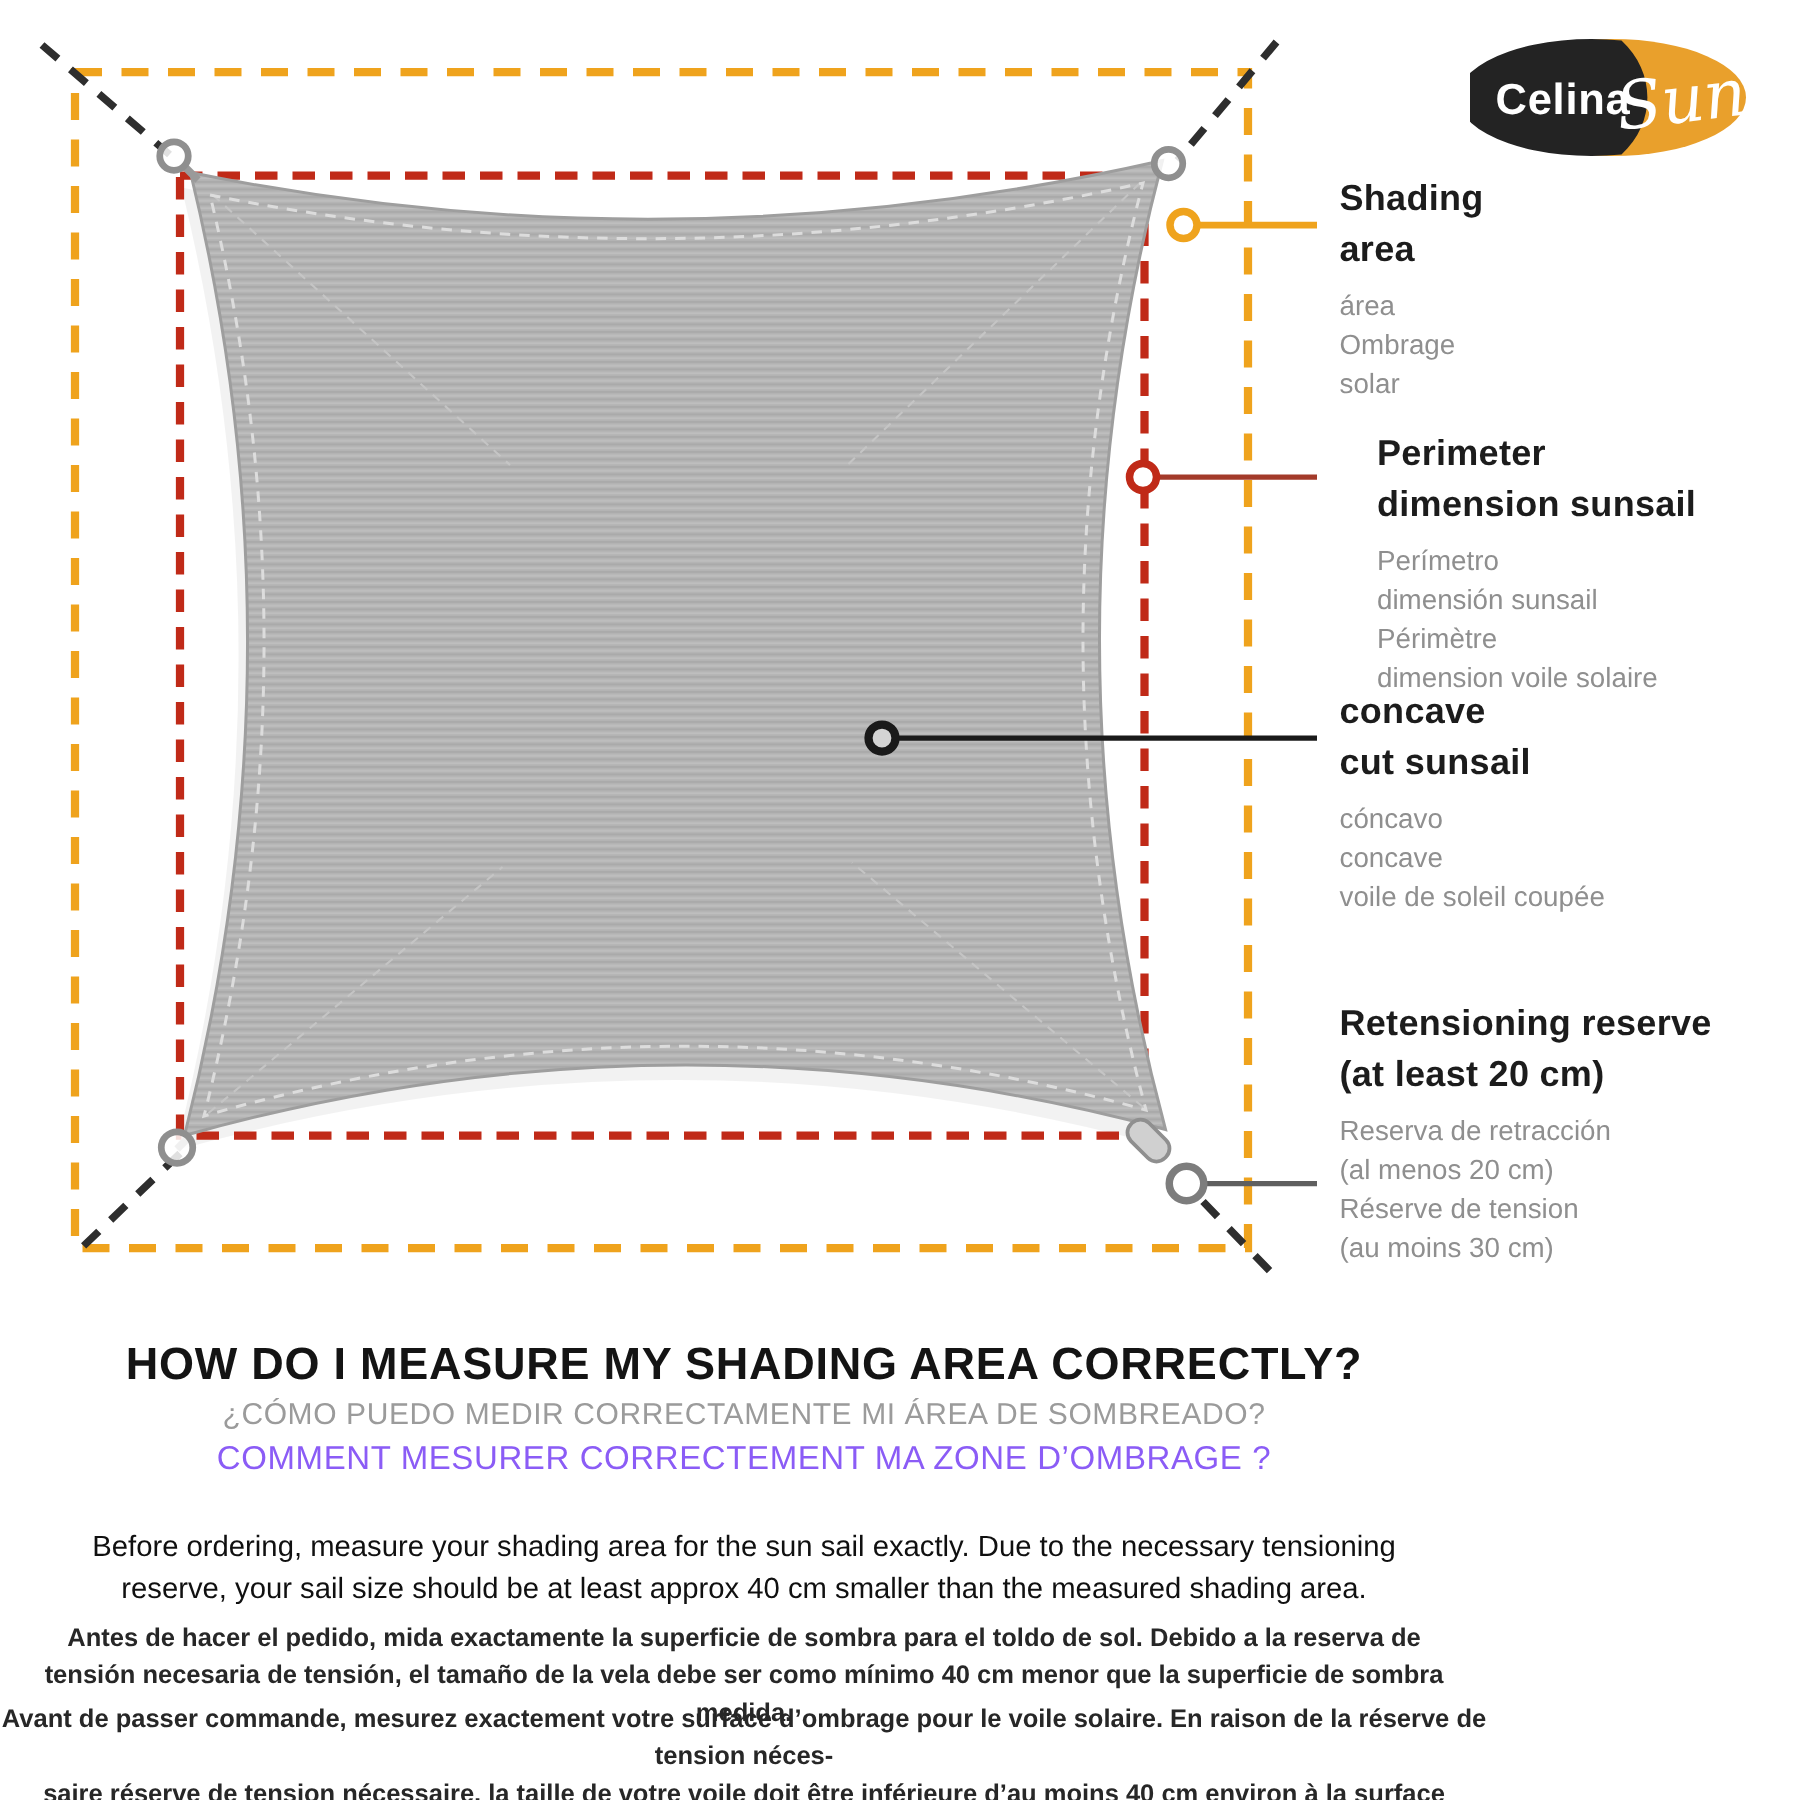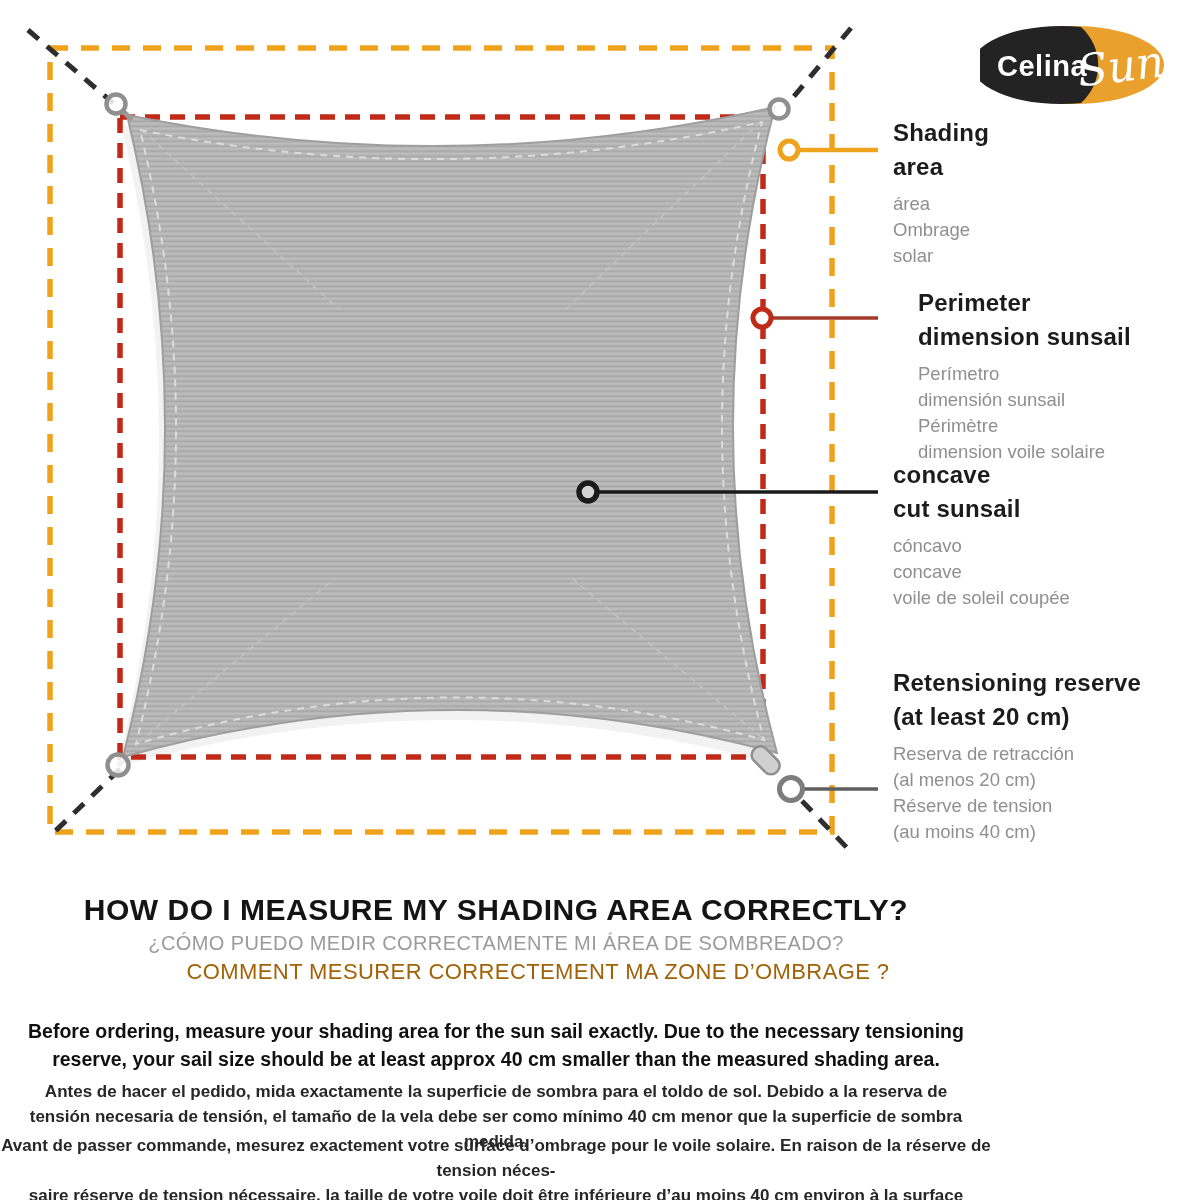--- a/index.html
+++ b/index.html
@@ -12,22 +12,22 @@
   .legend-block{position:absolute;left:893px;width:300px;}
   .legend-title{font-size:24px;font-weight:bold;color:#1c1c1c;line-height:34px;letter-spacing:.2px;}
   .legend-subs{margin-top:7px;font-size:18.5px;color:#8f8f8f;line-height:26px;}
   .lb-1{top:116px;}
   .lb-2{top:286px;margin-left:25px;}
   .lb-3{top:458px;}
   .lb-4{top:666px;}
   .headline{position:absolute;left:0;width:992px;text-align:center;}
   .h-main{top:893px;font-size:30px;font-weight:bold;color:#141414;letter-spacing:.5px;}
   .h-es{top:932px;font-size:20px;color:#9b9b9b;letter-spacing:.4px;}
-  .h-fr{top:959px;font-size:22px;color:#a16207;letter-spacing:.4px;padding-left:42px;}
-  .p-en{top:1017px;font-size:19.5px;font-weight:bold;color:#101010;line-height:28px;}
+  .h-fr{top:959px;font-size:22px;color:#8b5cf6;letter-spacing:.4px;}
+  .p-en{top:1017px;font-size:19.5px;font-weight:normal;color:#101010;line-height:28px;}
   .p-es{top:1079px;font-size:17px;font-weight:bold;color:#272727;line-height:25px;}
   .p-fr{top:1133px;font-size:17px;font-weight:bold;color:#272727;line-height:25px;}
 </style>
 </head>
 <body>
 
 <div class="canvas">
 
   <svg class="diagram-svg" width="900" height="880" viewBox="0 0 900 880">
     <defs>
@@ -121,21 +121,21 @@
 
   <div class="legend-block lb-4">
     <div class="legend-title">
       <div>Retensioning reserve</div>
       <div>(at least 20 cm)</div>
     </div>
     <div class="legend-subs">
       <div>Reserva de retracción</div>
       <div>(al menos 20 cm)</div>
       <div>Réserve de tension</div>
-      <div>(au moins 40 cm)</div>
+      <div>(au moins 30 cm)</div>
     </div>
   </div>
 
   <div class="headline h-main">HOW DO I MEASURE MY SHADING AREA CORRECTLY?</div>
   <div class="headline h-es">¿CÓMO PUEDO MEDIR CORRECTAMENTE MI ÁREA DE SOMBREADO?</div>
   <div class="headline h-fr">COMMENT MESURER CORRECTEMENT MA ZONE D’OMBRAGE ?</div>
 
   <div class="headline p-en">
     <div>Before ordering, measure your shading area for the sun sail exactly. Due to the necessary tensioning</div>
     <div>reserve, your sail size should be at least approx 40 cm smaller than the measured shading area.</div>

